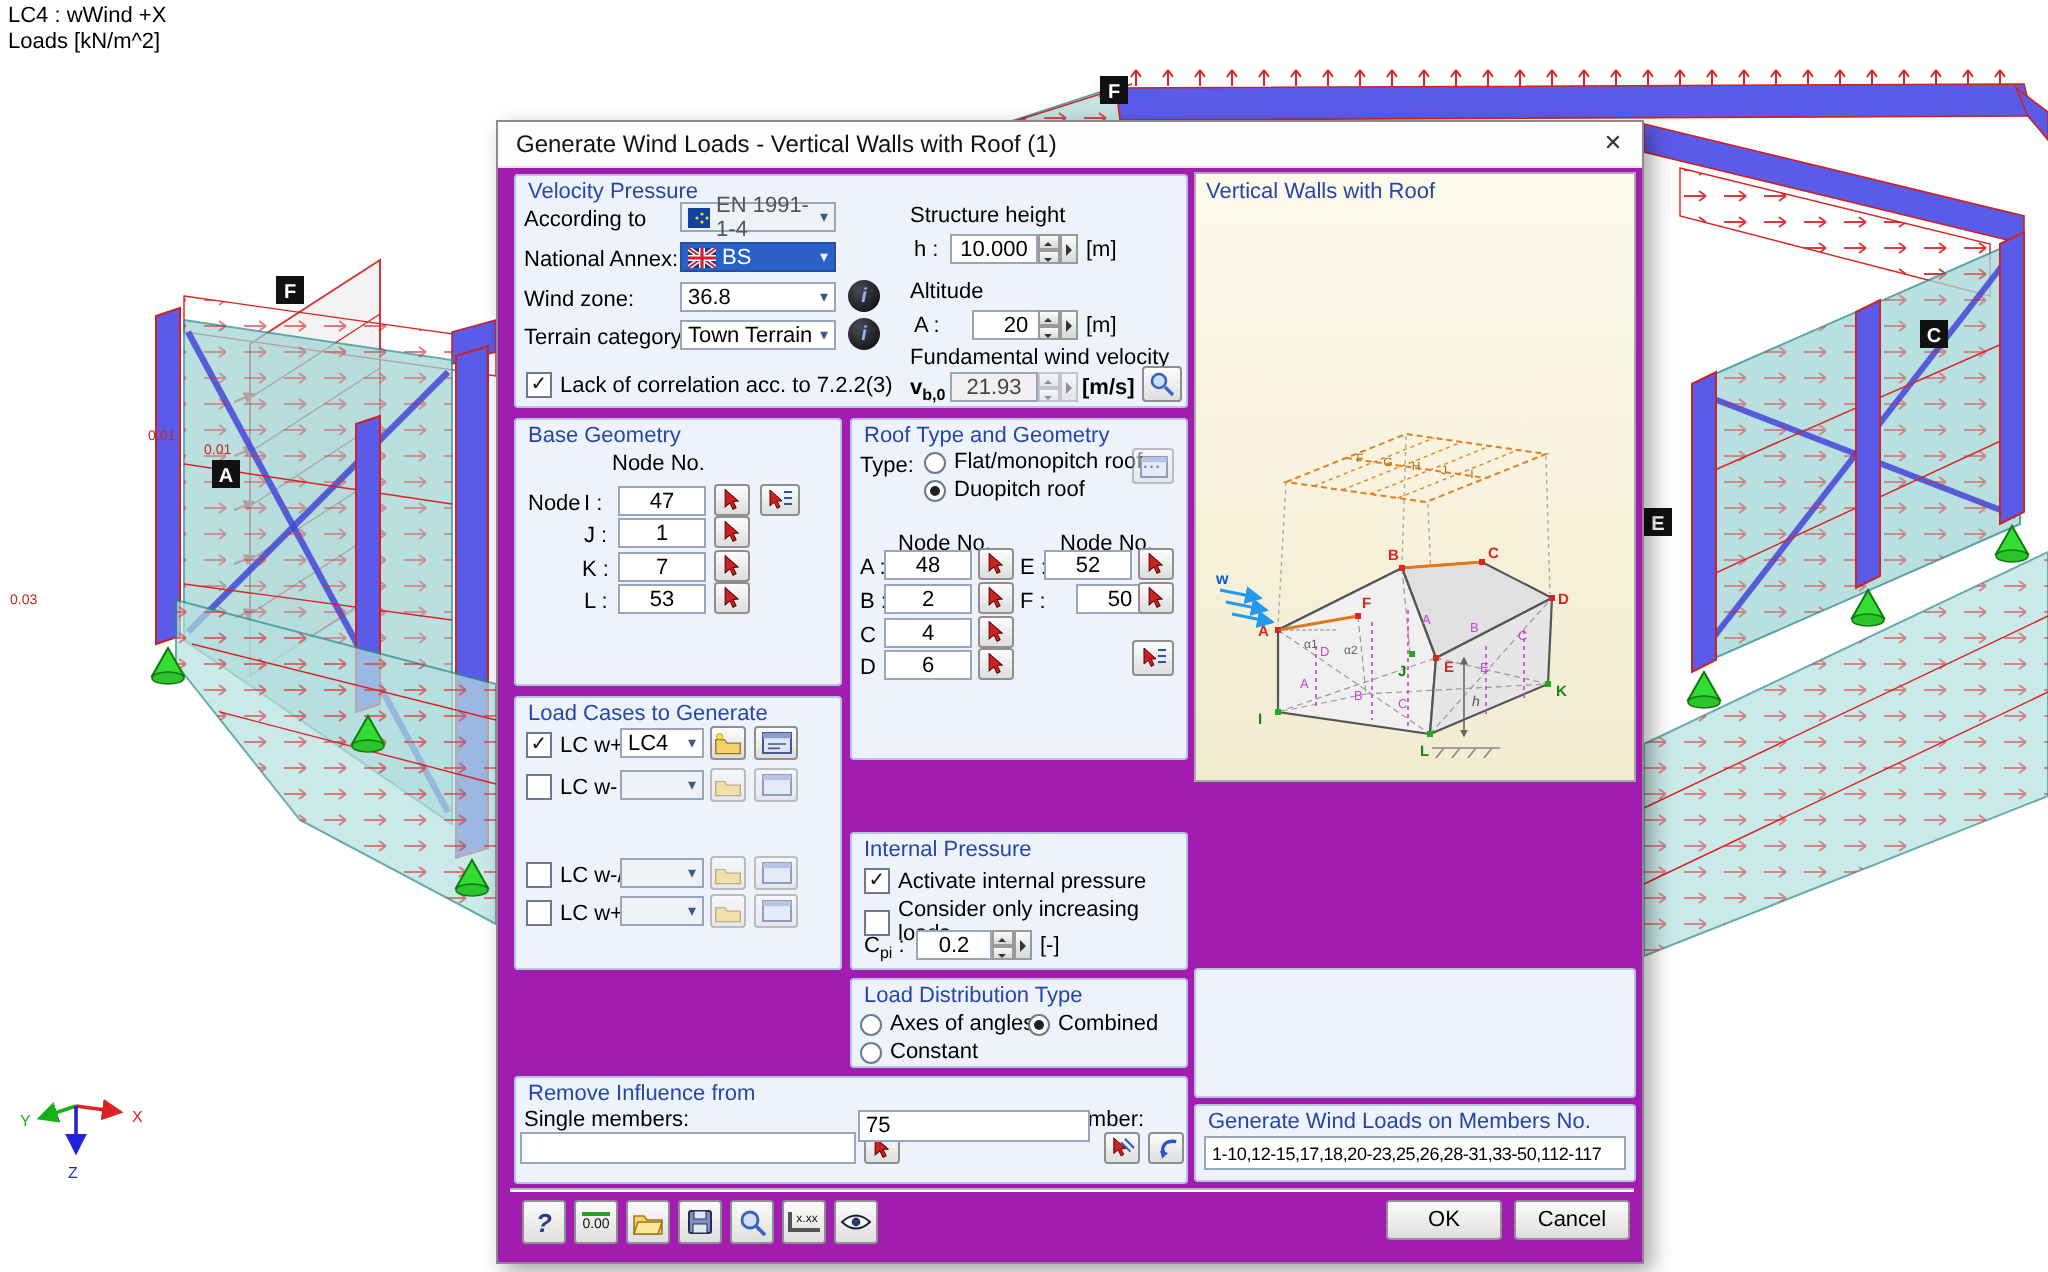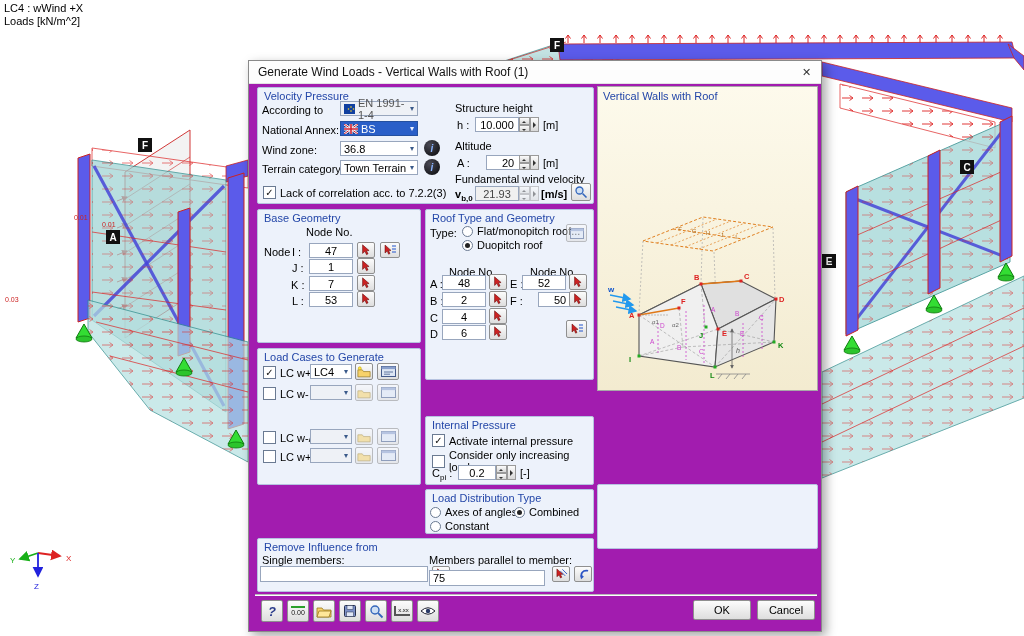--- a/index.html
+++ b/index.html
@@ -492,21 +492,21 @@
   <div class="grp" style="left:8px;top:477px;width:337px;height:54px">
     <span class="hd">Remove Influence from</span>
     <span class="lbl" style="left:4px;top:15px">Single members:</span>
     <input class="inp" style="left: 2px; top: 27px; width: 168px; height: 16px;" value="">
     <button class="btn" style="left:174px;top:27px;width:18px;height:16px">
         <svg width="12" height="12" viewBox="0 0 14 14">
           <path d="M3,1 L3,11 L5.8,8.6 L7.6,12.4 L9.4,11.5 L7.6,7.9 L10.6,7.6 Z" fill="#cc2222" stroke="#5a0000" stroke-width="0.6"></path>
         </svg>
       </button>
     <span class="lbl" style="left:171px;top:15px">Members parallel to member:</span>
-    <input class="inp" style="left: 171px; top: 31px; width: 116px; height: 16px;" value="75">
+    <input class="inp" style="left: 171px; top: 16px; width: 116px; height: 16px;" value="75">
     <button class="btn" style="left:294px;top:27px;width:18px;height:16px">
         <svg width="13" height="12" viewBox="0 0 14 13">
           <path d="M8,1.5 l5,5 M6,3.5 l5,5" stroke="#2b54c4" stroke-width="1"></path>
           <path d="M2,1 L2,9.5 L4.4,7.5 L5.9,10.8 L7.4,10 L5.9,7 L8.4,6.8 Z" fill="#cc2222" stroke="#5a0000" stroke-width="0.5"></path>
         </svg>
       </button>
     <button class="btn" style="left:316px;top:27px;width:18px;height:16px">
         <svg width="13" height="12" viewBox="0 0 14 13">
           <path d="M12,3 C5.5,2 3.5,6.5 5.5,9.5" stroke="#2b54c4" stroke-width="1.8" fill="none"></path>
           <polygon points="3.2,7.8 7.6,9.2 4.4,12.2" fill="#2b54c4"></polygon>
@@ -630,20 +630,24 @@
       <text x="138" y="266" font-size="7" font-style="italic" fill="#555">h</text>
       <path d="M118,287 H152 M124,287 l-4,5 M132,287 l-4,5 M140,287 l-4,5 M148,287 l-4,5" stroke="#888" stroke-width="0.8" fill="none"></path>
       <line x1="41" y1="228" x2="70" y2="228" stroke="#888" stroke-width="0.5" stroke-dasharray="2,1"></line>
       <text x="54" y="237" font-size="6" fill="#666">α1</text>
       <text x="74" y="240" font-size="6" fill="#666">α2</text>
     </svg>
   </div>
 
   <div class="grp" style="left:348px;top:423px;width:221px;height:65px"></div>
 
+  <div class="grp" style="left:348px;top:491px;width:221px;height:39px">
+    <span class="hd">Generate Wind Loads on Members No.</span>
+    <input class="inp" style="left: 4px; top: 15px; width: 211px; height: 17px; font-size: 9px; letter-spacing: -0.2px;" value="1-10,12-15,17,18,20-23,25,26,28-31,33-50,112-117">
+  </div>
 
   <div class="sep" style="left:6px;top:533px;width:562px"></div>
   <button class="btn" style="left:12px;top:539px;width:22px;height:22px">
       <span class="q">?</span>
     </button>
   <button class="btn" style="left:38px;top:539px;width:22px;height:22px">
       <span class="disp">0.00</span>
     </button>
   <button class="btn" style="left:64px;top:539px;width:22px;height:22px">
       <svg width="16" height="13" viewBox="0 0 16 13">

